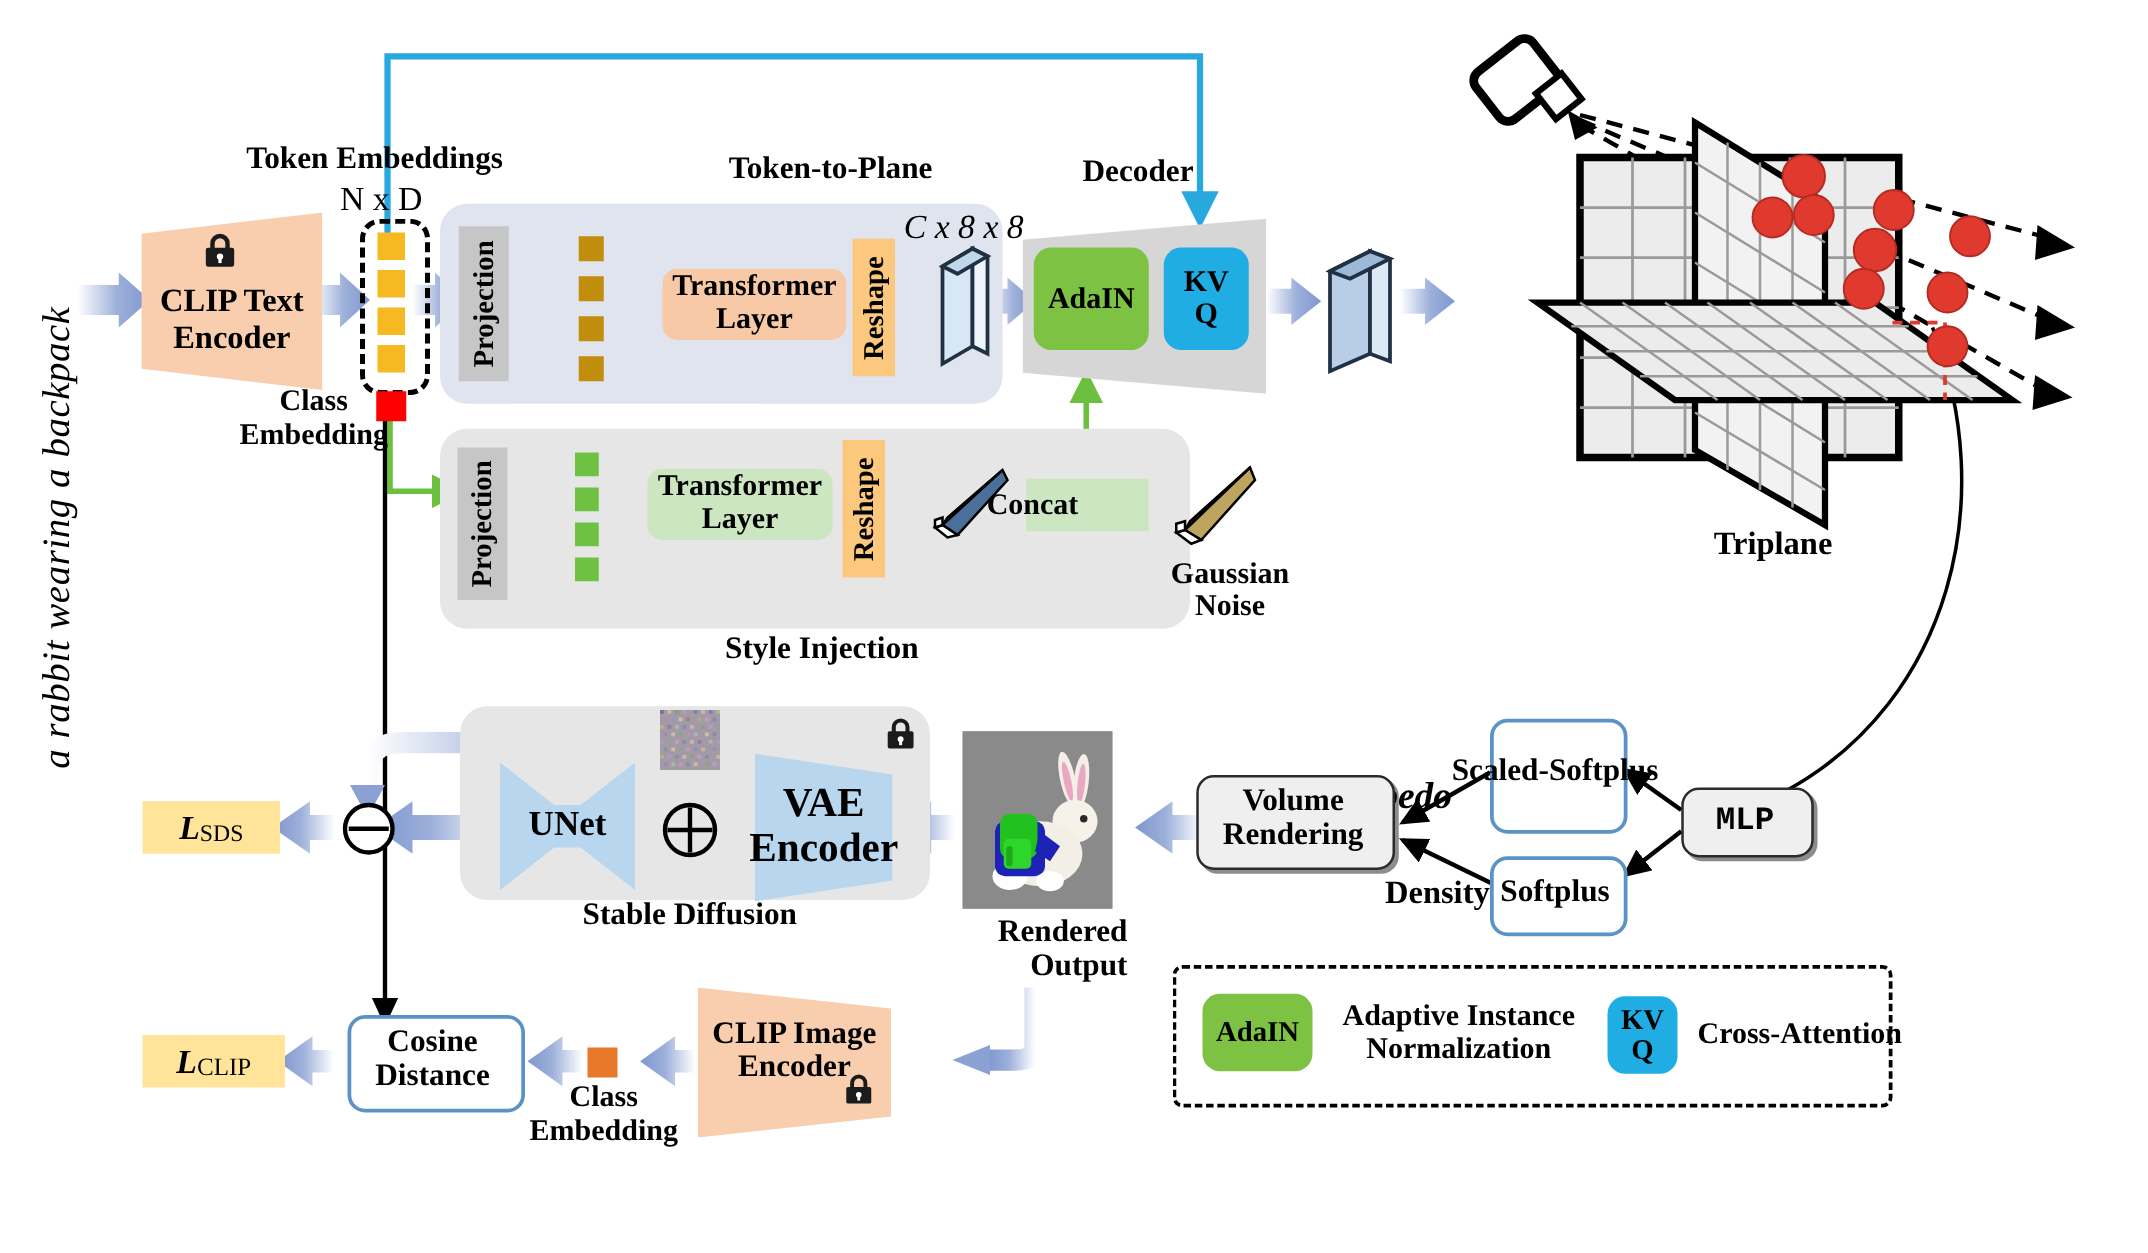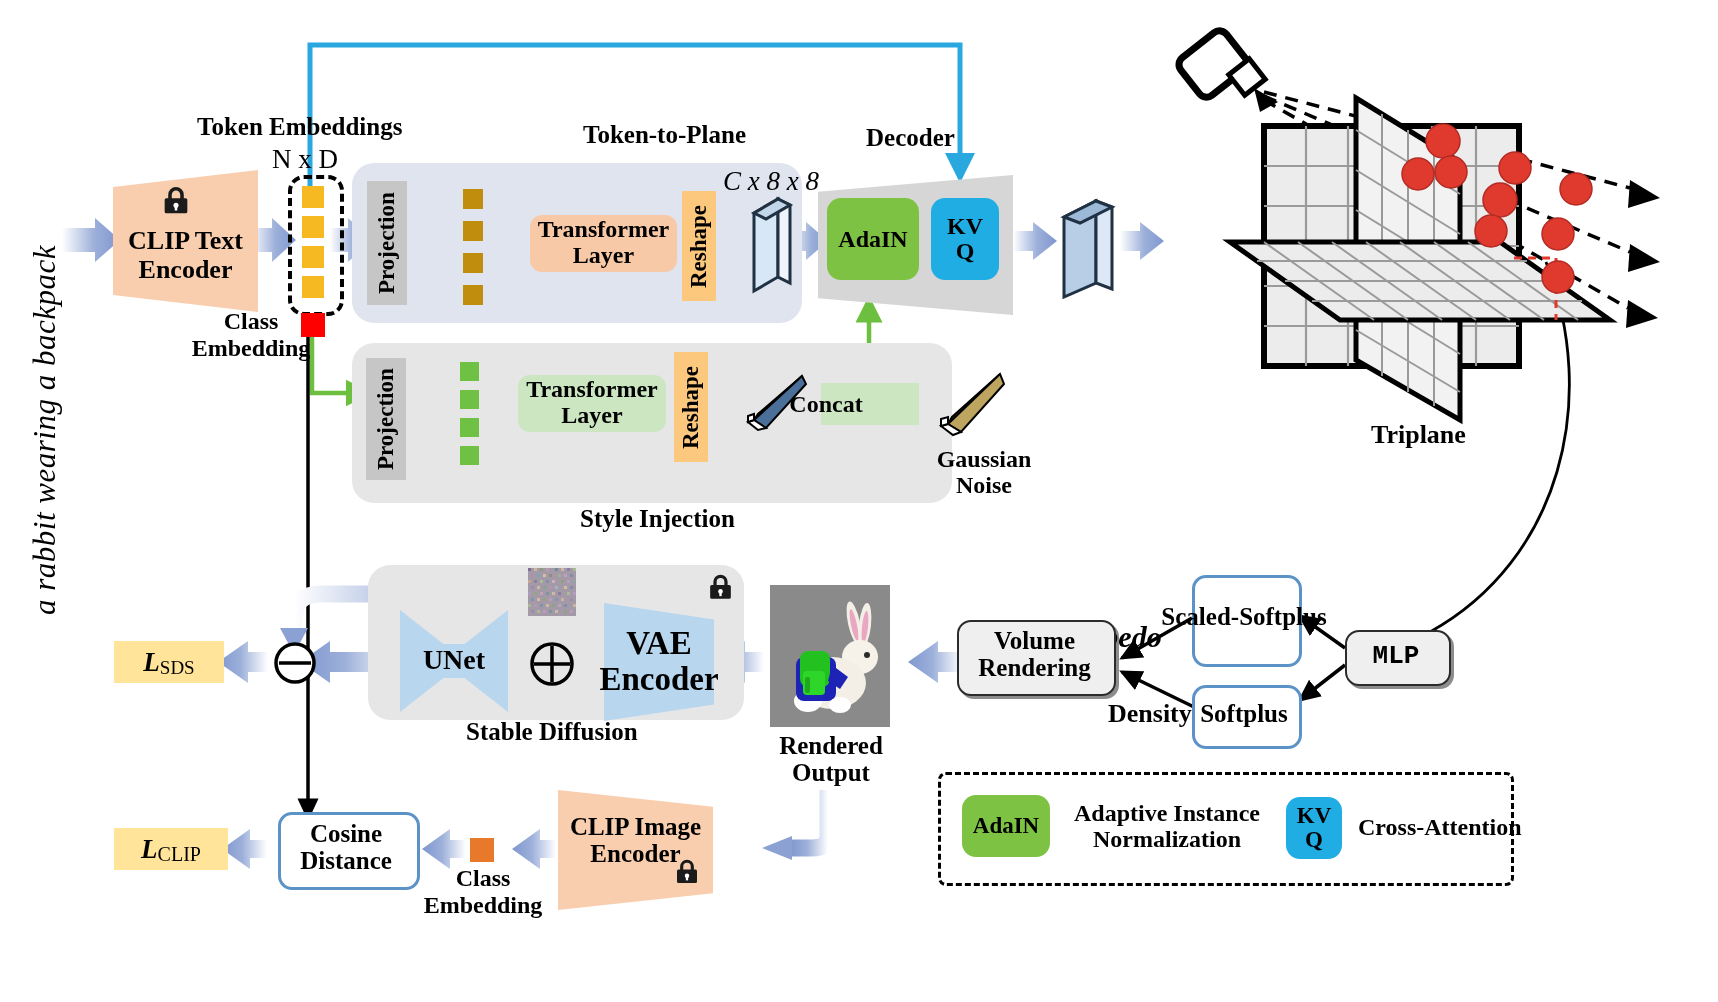--- a/index.html
+++ b/index.html
@@ -453,21 +453,21 @@
     <ellipse cx="38" cy="116" rx="14" ry="11" fill="#ffffff"></ellipse>
 
     <rect x="26" y="72" width="40" height="44" rx="8" fill="#1c23b5"></rect>
     <rect x="30" y="66" width="30" height="36" rx="8" fill="#22c11f"></rect>
     <rect x="33" y="86" width="22" height="24" rx="4" fill="#2fd62a"></rect>
     <rect x="35" y="92" width="5" height="16" rx="2" fill="#1fa81c"></rect>
     <path d="M62,80 L78,92 L70,104 L58,96 z" fill="#1c23b5"></path>
     <ellipse cx="70" cy="120" rx="11" ry="8" fill="#ffffff"></ellipse>
   </svg>
 </div>
-<div class="abs ctr bold" style="left:760px;top:728px;width:142px;height:62px;flex-direction:column;font-size:25px;line-height:1.1;">
+<div class="abs ctr bold" style="left:760px;top:728px;width:142px;height:62px;flex-direction:column;font-size:25px;line-height:1.1;align-items:flex-end;">
   <span>Rendered</span>
   <span>Output</span>
 </div>
 
 <div class="abs panel-gray" style="left:368px;top:565px;width:376px;height:155px;"></div>
 <div class="lbl abs" style="left:466px;top:718px;font-size:25px;">Stable Diffusion</div>
 <svg class="abs" style="left:705px;top:572px;width:31px;height:31px;" viewBox="0 0 24 24">
   <path d="M6.5 10V7.6a5.5 5.5 0 0 1 11 0V10h1.3a1.2 1.2 0 0 1 1.2 1.2v8.3a1.2 1.2 0 0 1-1.2 1.2H5.2A1.2 1.2 0 0 1 4 19.5v-8.3A1.2 1.2 0 0 1 5.2 10zM9 10h6V7.6a3 3 0 0 0-6 0z" fill="#1b1b1b"></path>
   <circle cx="12" cy="15" r="1.8" fill="#fff"></circle>
     <rect x="11.1" y="15.5" width="1.8" height="3.2" fill="#fff"></rect>

